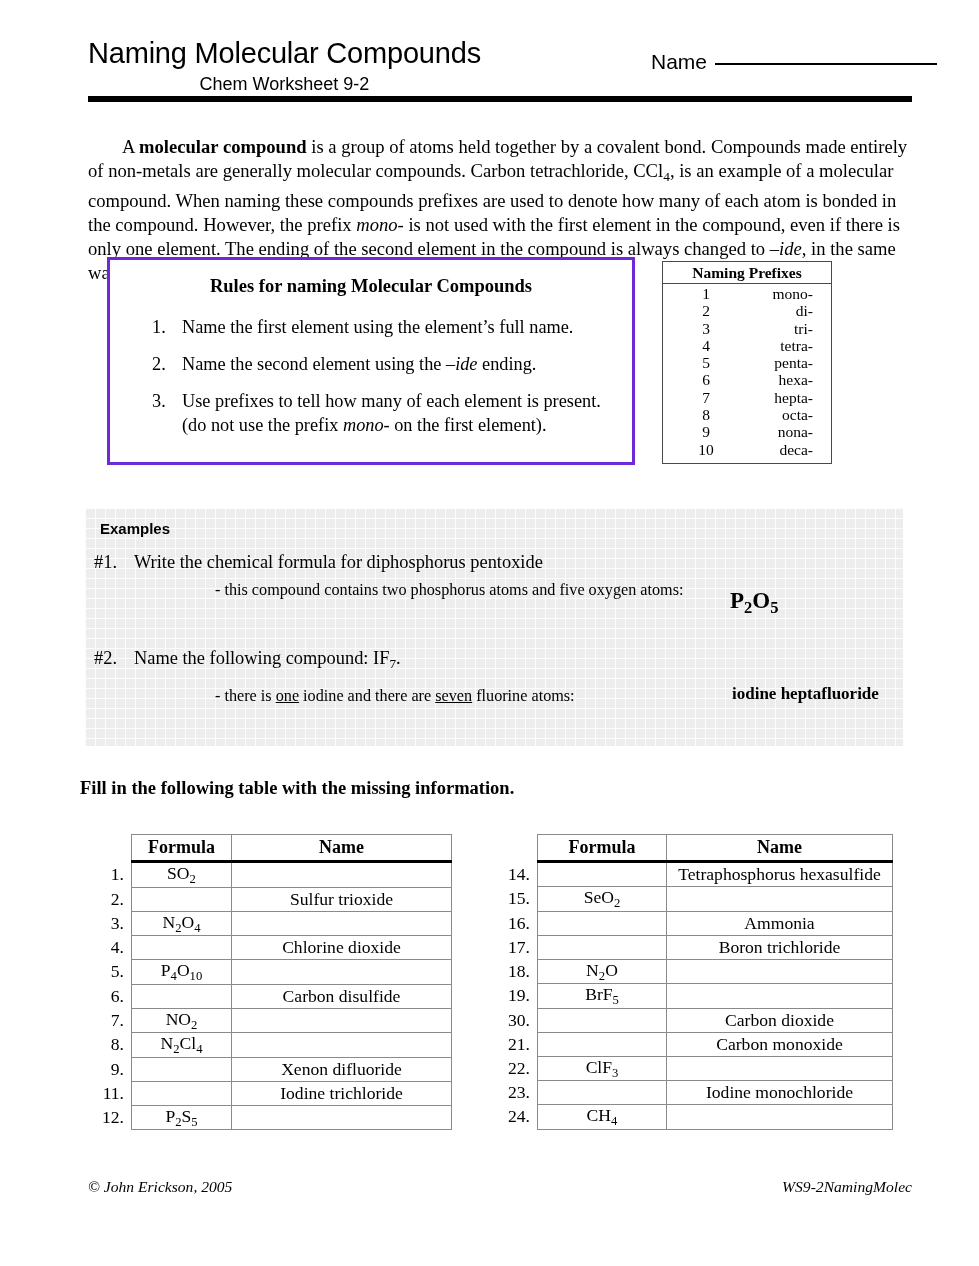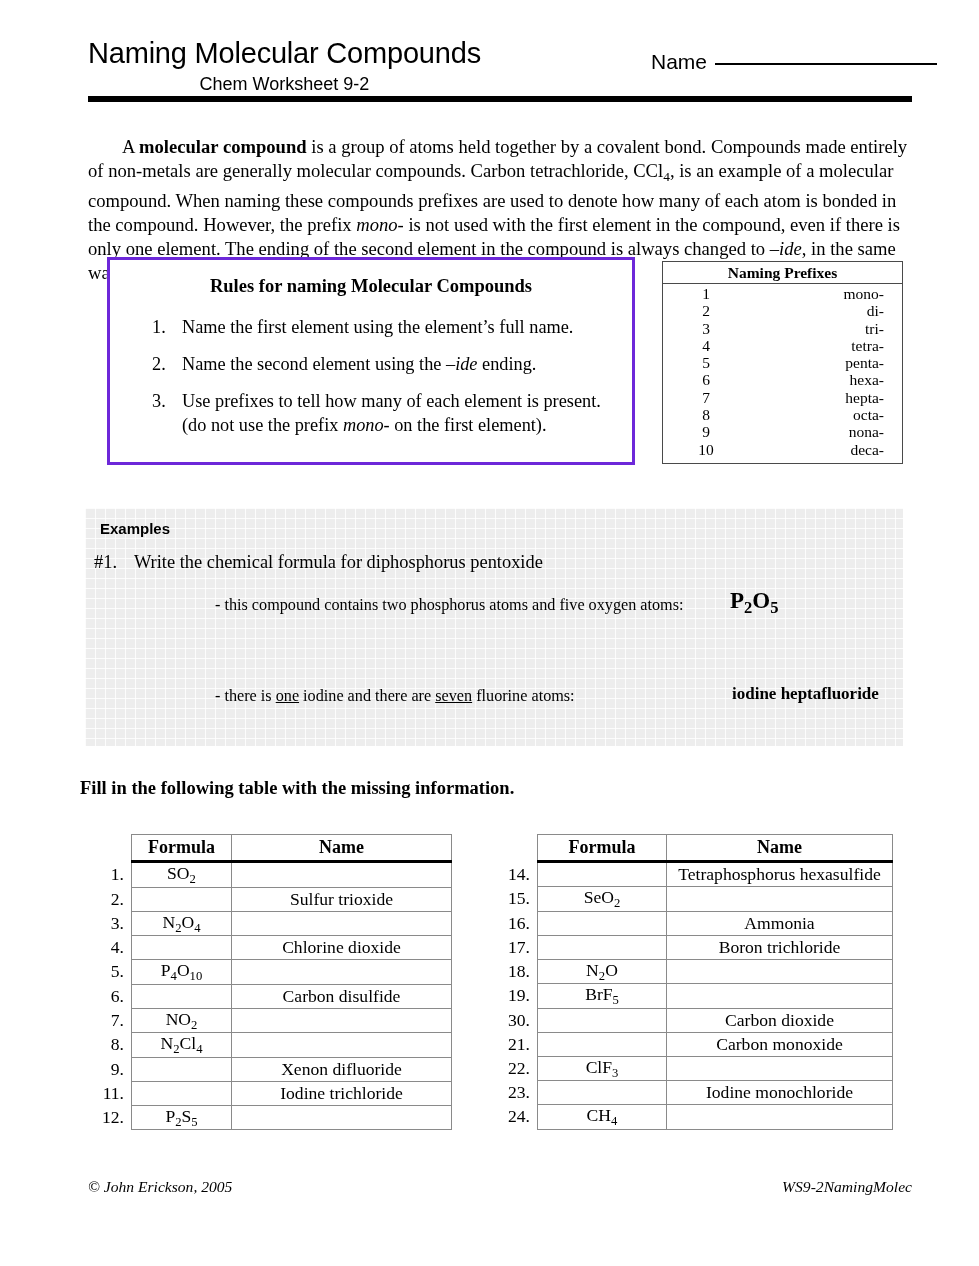--- a/index.html
+++ b/index.html
@@ -114,21 +114,21 @@
     position: absolute;
     left: 42px;
     top: 0;
   }
 
   
   #prefix-box {
     position: absolute;
     left: 662px;
     top: 261px;
-    width: 241px;
+    width: 170px;
     height: 203px;
     border: 1px solid #4a4a4a;
     box-sizing: border-box;
     background: #fff;
   }
   #prefix-title {
     text-align: center;
     font-weight: bold;
     font-size: 15.5px;
     line-height: 19px;
@@ -182,21 +182,21 @@
   }
   .ex-q .qnum { display: inline-block; width: 40px; }
   #ex1-q { top: 43px; }
   #ex2-q { top: 139px; }
   .ex-detail {
     position: absolute;
     left: 130px;
     font-size: 16.2px;
     line-height: 20px;
   }
-  #ex1-detail { top: 87px; }
+  #ex1-detail { top: 72px; }
   #ex2-detail { top: 178px; }
   #ex2-note {
     position: absolute;
     left: 130px;
     top: 198px;
     font-size: 14.6px;
     line-height: 18px;
   }
   .ex-answer {
     position: absolute;
@@ -355,20 +355,23 @@
 
 <div id="examples-box">
   <div id="examples-label">Examples</div>
 
   <div class="ex-q" id="ex1-q">
     <span class="qnum">#1.</span><span>Write the chemical formula for diphosphorus pentoxide</span>
   </div>
   <div class="ex-detail" id="ex1-detail">- this compound contains two phosphorus atoms and five oxygen atoms:</div>
   <div class="ex-answer" id="ex1-answer"><span>P</span><sub>2</sub><span>O</span><sub>5</sub></div>
 
+  <div class="ex-q" id="ex2-q">
+    <span class="qnum">#2.</span><span>Name the following compound:  IF</span><sub>7</sub><span>.</span>
+  </div>
   <div class="ex-detail" id="ex2-detail">
     <span>- there is </span><u>one</u><span> iodine and there are </span><u>seven</u><span> fluorine atoms:</span>
   </div>
   <div class="ex-answer" id="ex2-answer">iodine heptafluoride</div>
 </div>
 
 <div id="instruction">Fill in the following table with the missing information.</div>
 
 <div class="tbl-wrap" id="tbl-left">
   <table class="qtable">

